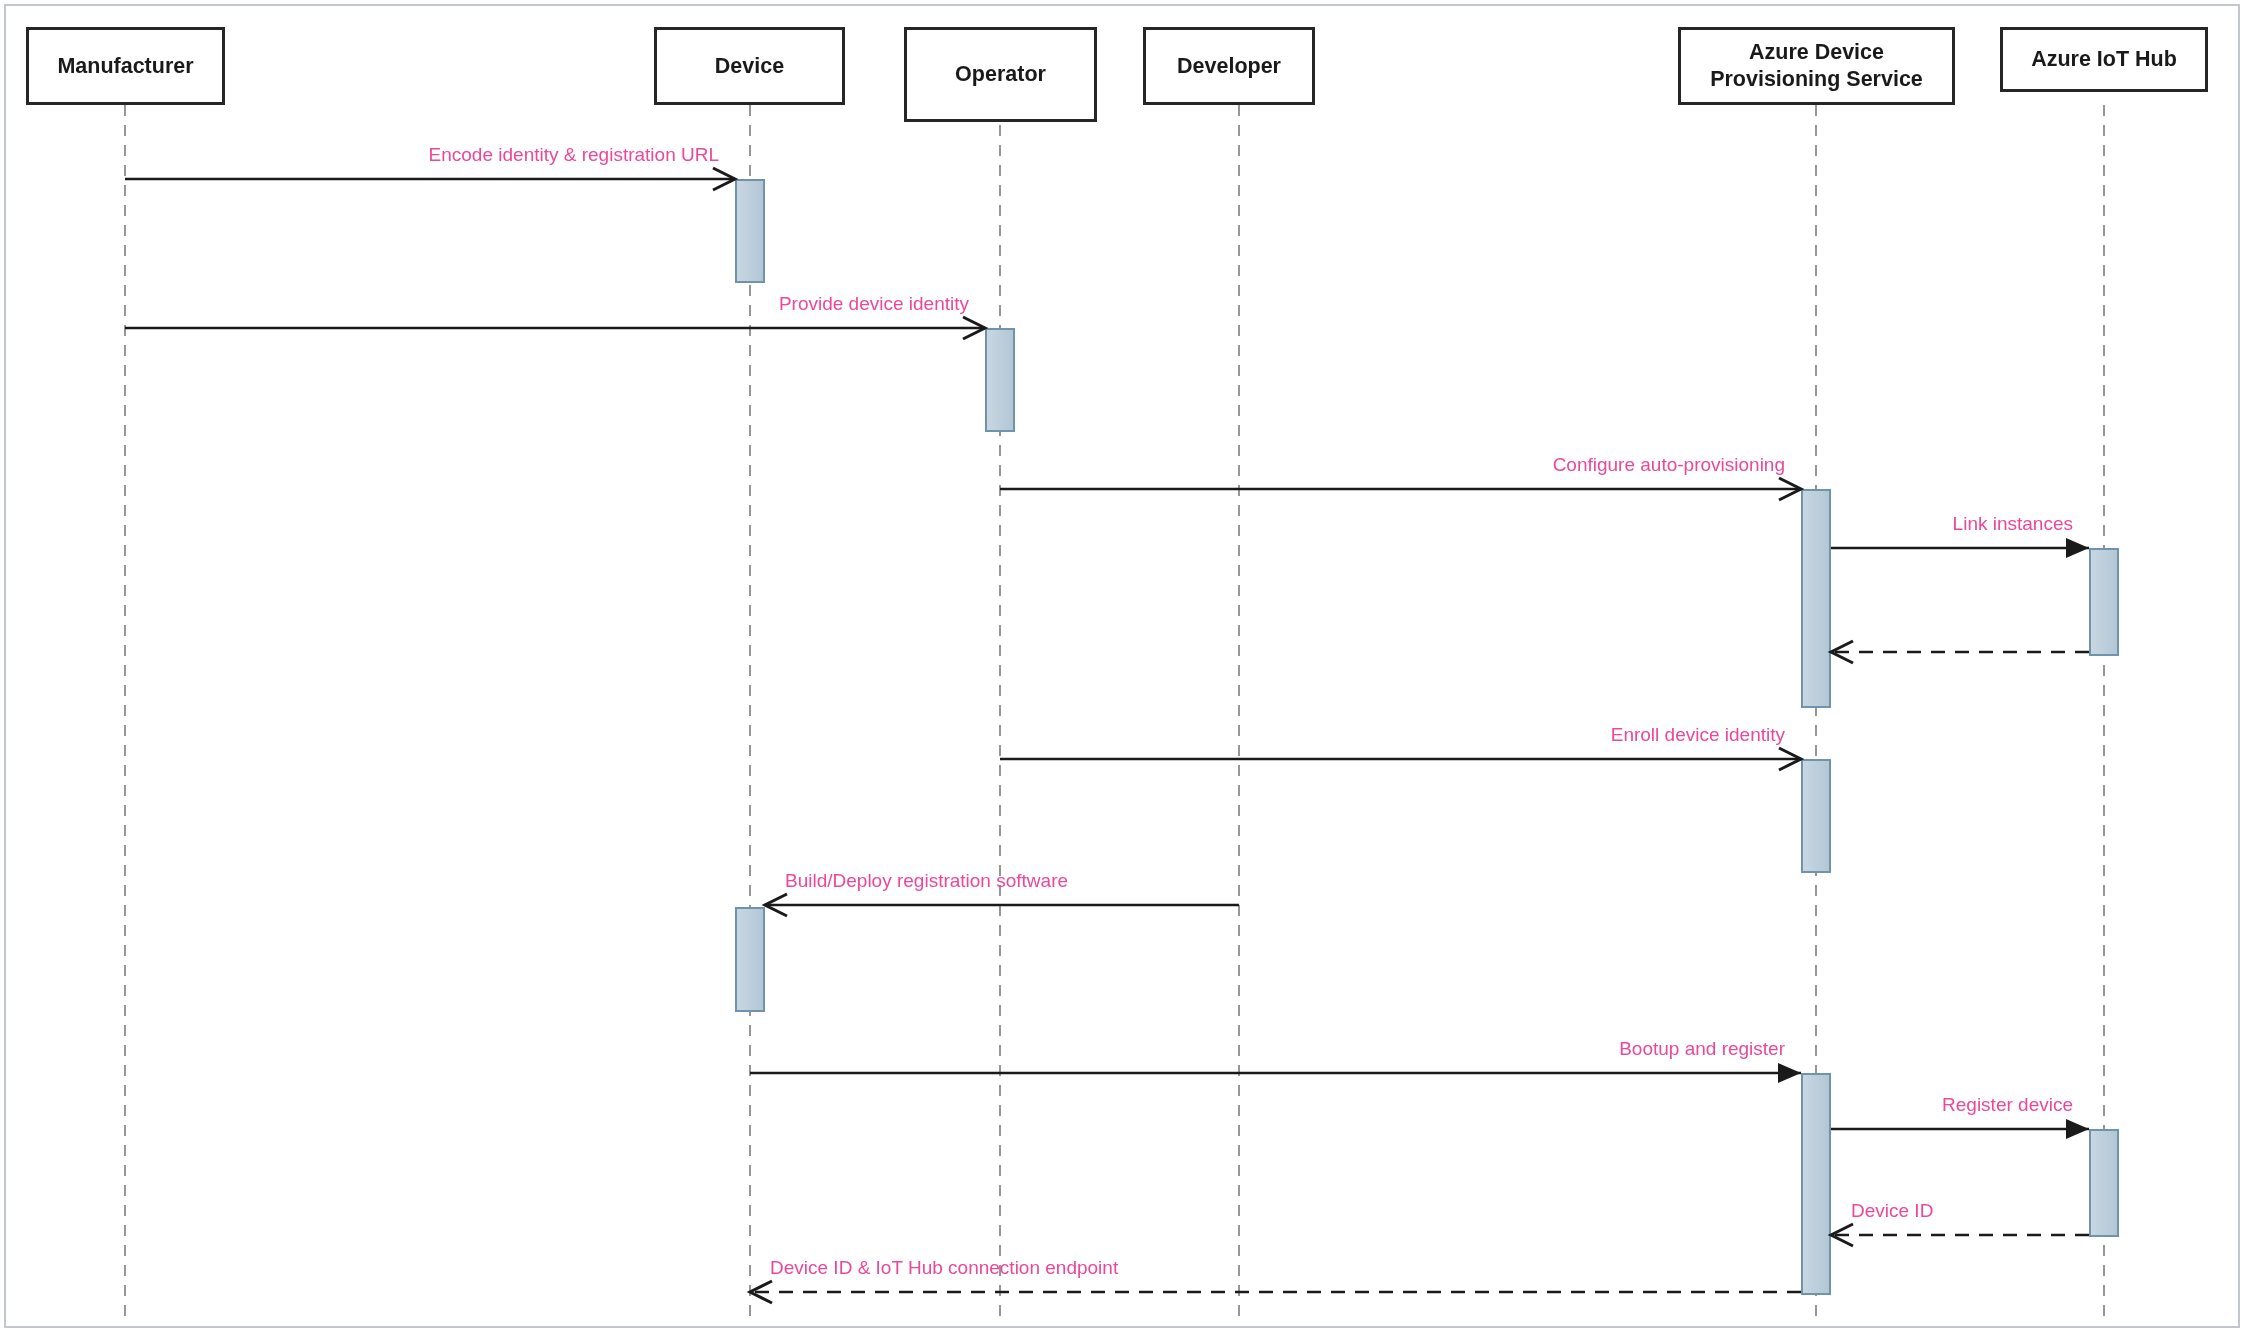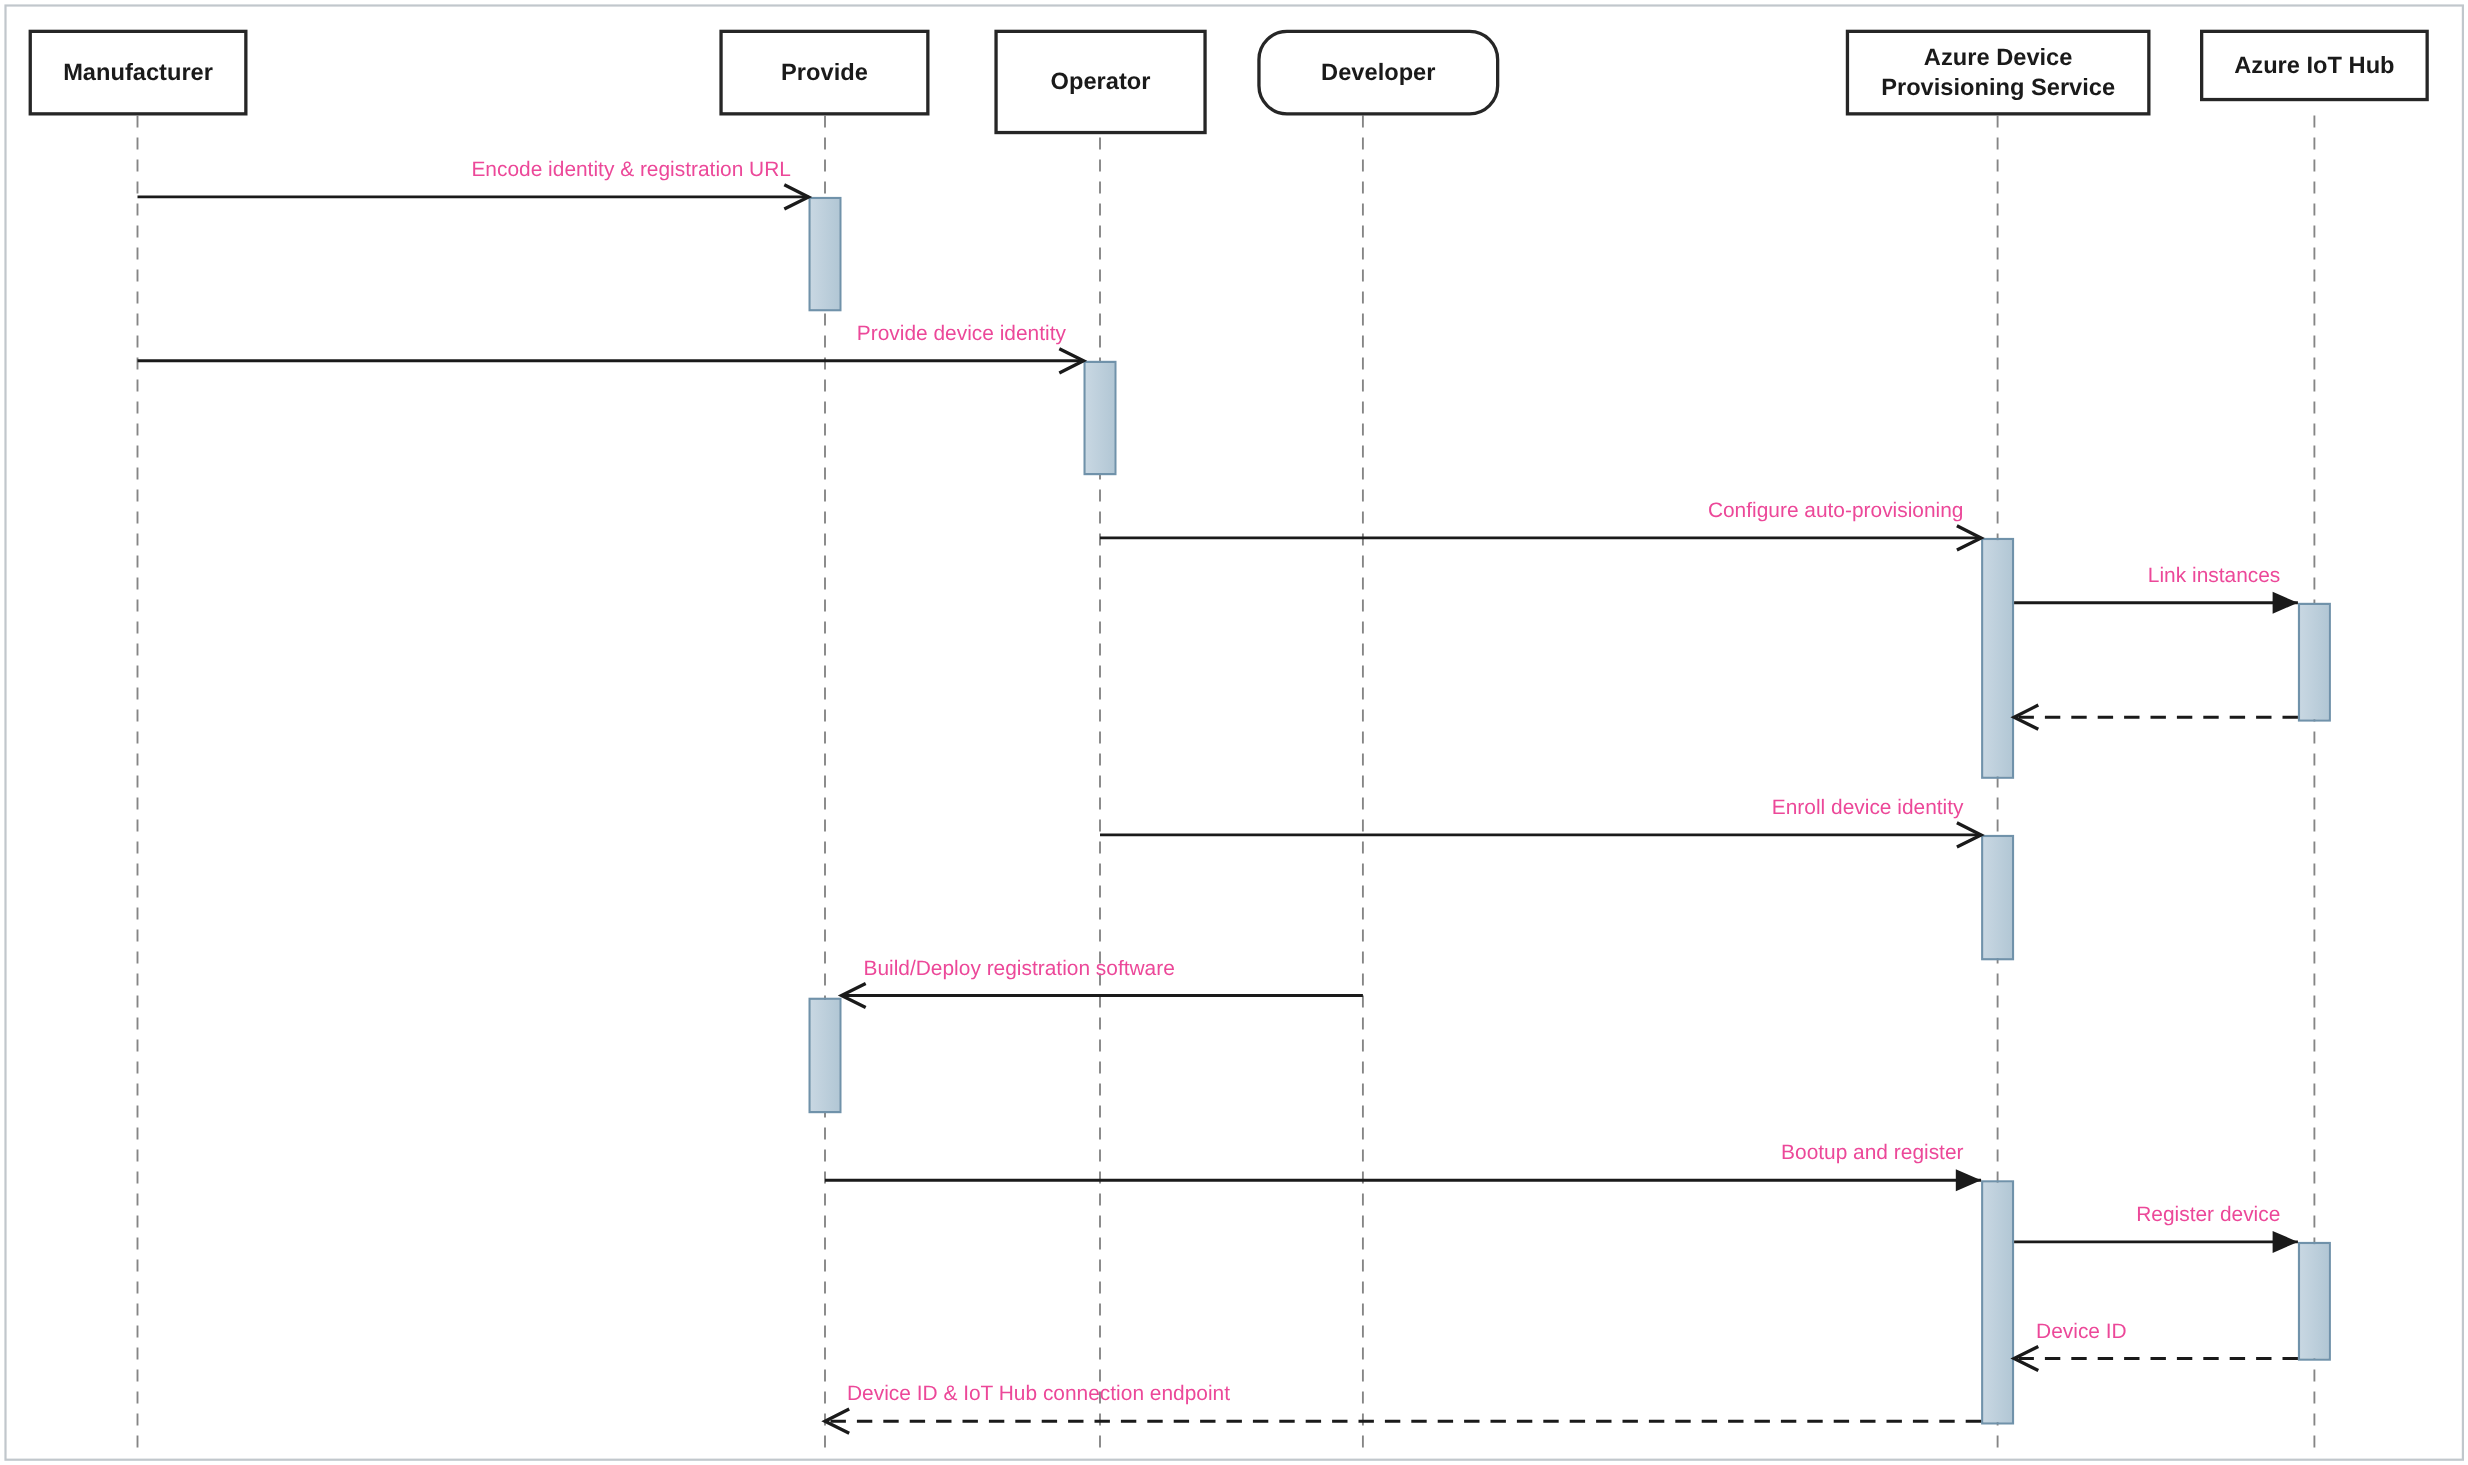--- a/index.html
+++ b/index.html
@@ -83,26 +83,26 @@
     <div class="act" style="left: 1801px; top: 489px; width: 30px; height: 219px;"></div>
     <div class="act" style="left: 2089px; top: 548px; width: 30px; height: 108px;"></div>
     <div class="act" style="left: 1801px; top: 759px; width: 30px; height: 114px;"></div>
     <div class="act" style="left: 735px; top: 907px; width: 30px; height: 105px;"></div>
     <div class="act" style="left: 1801px; top: 1073px; width: 30px; height: 222px;"></div>
     <div class="act" style="left: 2089px; top: 1129px; width: 30px; height: 108px;"></div>
     <div class="pbox" style="left: 26px; top: 27px; width: 199px; height: 78px;">
       <span>Manufacturer</span>
     </div>
     <div class="pbox" style="left: 654px; top: 27px; width: 191px; height: 78px;">
-      <span>Provide</span>
+      <span>Device</span>
     </div>
     <div class="pbox" style="left: 904px; top: 27px; width: 193px; height: 95px;">
       <span>Operator</span>
     </div>
-    <div class="pbox" style="left: 1143px; top: 27px; width: 220px; height: 78px; border-radius: 27px;">
+    <div class="pbox" style="left: 1143px; top: 27px; width: 172px; height: 78px;">
       <span>Developer</span>
     </div>
     <div class="pbox" style="left: 1678px; top: 27px; width: 277px; height: 78px;">
       <span>Azure Device
 Provisioning Service</span>
     </div>
     <div class="pbox" style="left: 2000px; top: 27px; width: 208px; height: 65px;">
       <span>Azure IoT Hub</span>
     </div>
     <div class="mlabel right" style="top: 141px; right: 1525px;">Encode identity &amp; registration URL</div>

